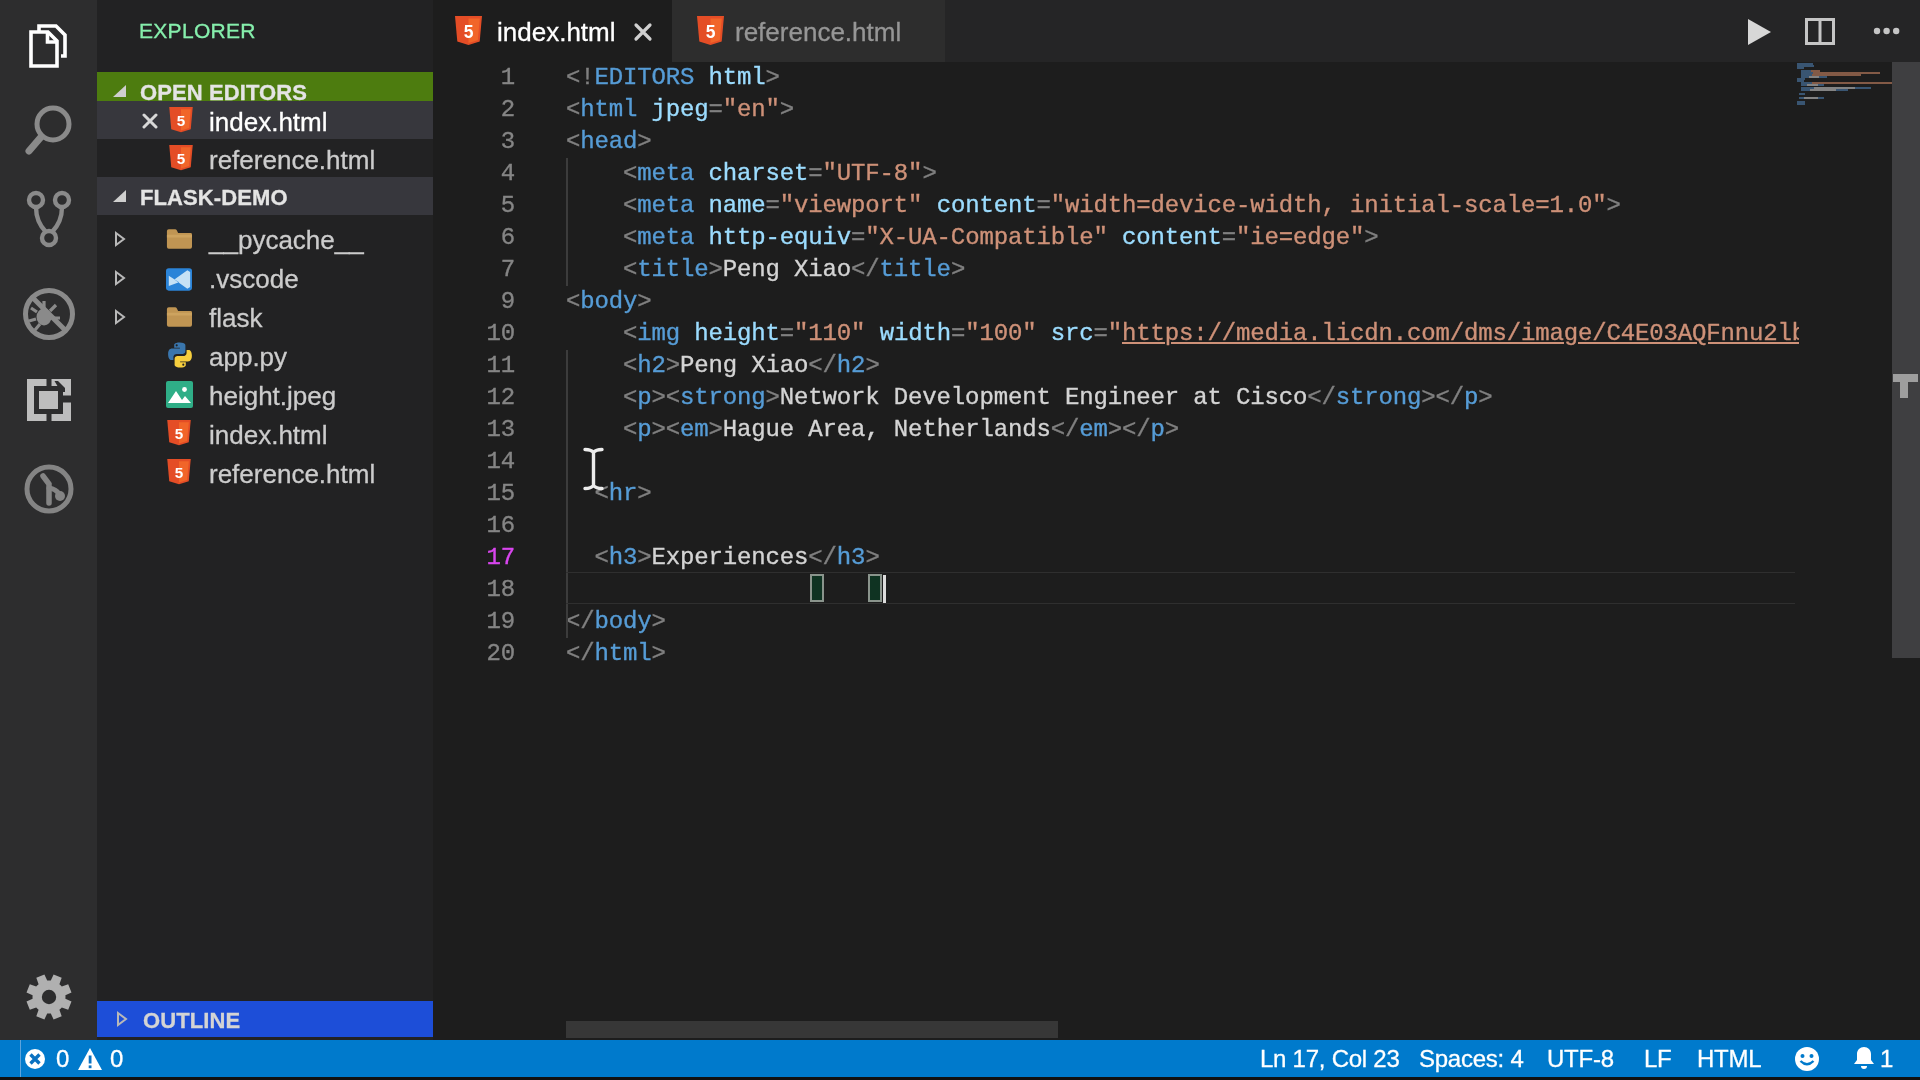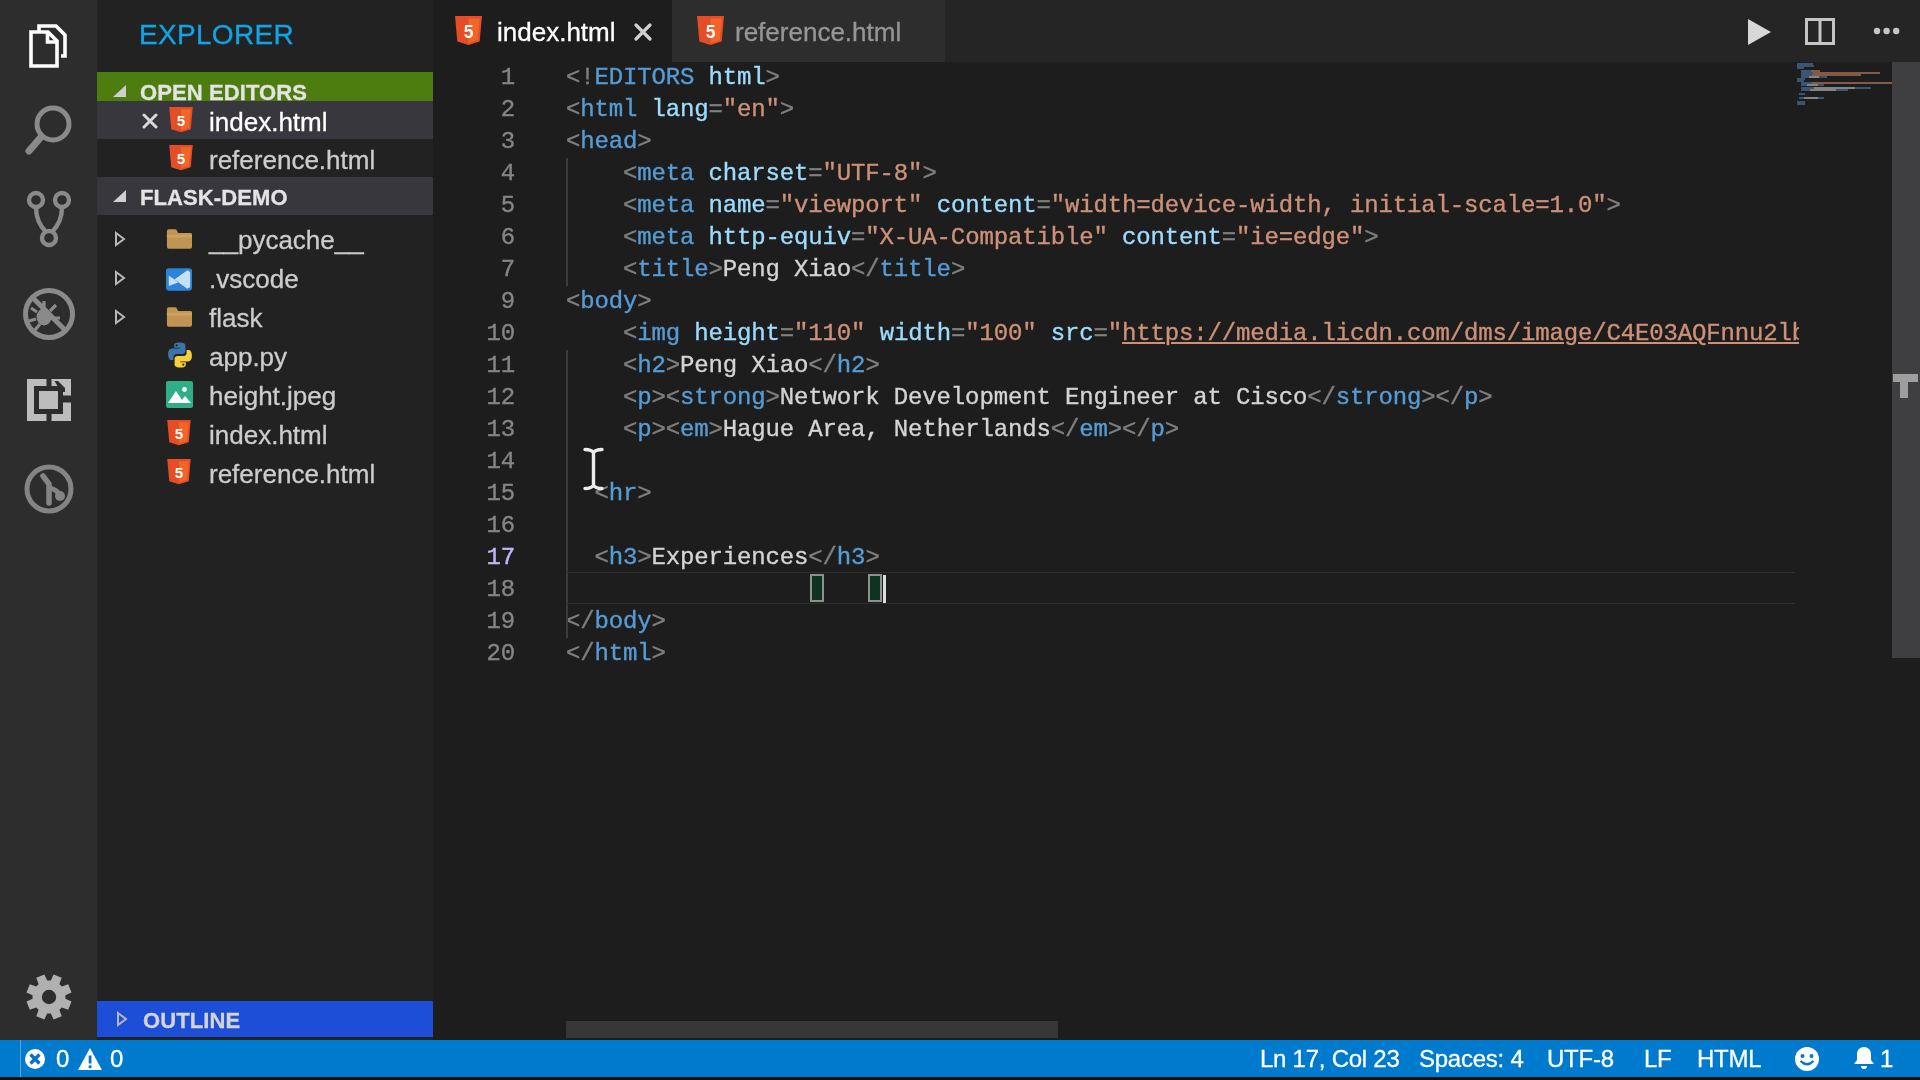--- a/index.html
+++ b/index.html
@@ -11,21 +11,21 @@
 #tabbar{position:absolute;left:0;top:0;width:1487px;height:62px;background:#252526}
 .tab{position:absolute;top:0;height:62px}
 .tab.active{left:0;width:239px;background:#1d1d1d}
 .tab.inactive{left:239px;width:273px;background:#2d2d2d}
 .tabtitle{position:absolute;top:17px;font-size:26px;white-space:nowrap;-webkit-text-stroke:0.3px}
 #codearea{position:absolute;left:0;top:62px;width:1366px;height:680px;overflow:hidden}
 .row{height:32px;line-height:32px;white-space:pre;font-family:"Liberation Mono",monospace;font-size:24px;color:#d4d4d4;letter-spacing:-0.15px;-webkit-text-stroke:0.35px}
 .num{display:inline-block;width:82px;text-align:right;color:#858585;margin-right:51px}
 .p{color:#808080}.t{color:#569cd6}.a{color:#9cdcfe}.s{color:#ce9178}.w{color:#d4d4d4}
 .guide{position:absolute;width:2px;background:#3c3c3c;left:133px}
-.row.cur .num{color:#c4b5fd}
+.row.cur .num{color:#d946ef}
 .u{text-decoration:underline}
 .mm{position:absolute;height:2px;opacity:0.82}
 .mb{background:#3f6285}.mo{background:#9a684f}.mw{background:#9a9a9a}
 #statusbar{position:absolute;left:0;top:1040px;width:1920px;height:37px;background:#007acc;color:#fff;font-size:24px;letter-spacing:-0.25px;-webkit-text-stroke:0.3px}
 #bottomedge{position:absolute;left:0;top:1077px;width:1920px;height:3px;background:#111}
 .sitem{position:absolute;top:5px;white-space:nowrap}
 .filerow{position:absolute;left:0;width:336px;height:39px;font-size:26px;color:#cccccc}
 .fname{position:absolute;left:112px;top:6px}
 .ticon{position:absolute;left:71px;top:6px;width:26px;height:27px}
 .twist{position:absolute;left:16px;top:12px}
@@ -69,21 +69,21 @@
     <path d="M20 13 L26 21 L26 40" fill="none" stroke="#848484" stroke-width="5.5" stroke-linecap="round"></path>
     <path d="M26 25 Q33 26 36 31" fill="none" stroke="#848484" stroke-width="5" stroke-linecap="round"></path>
     <circle cx="37" cy="33" r="5" fill="#848484"></circle>
   </svg>
   <svg class="abs" style="left:25px;top:973px" width="48" height="48" viewBox="0 0 48 48">
     <path d="M40.5 23.4 L40.4 25.8 L46.5 28.6 L43.2 36.7 L36.8 34.4 L36.1 35.3 L34.4 36.8 L36.7 43.2 L28.6 46.5 L25.8 40.4 L24.6 40.5 L22.2 40.4 L19.4 46.5 L11.3 43.2 L13.6 36.8 L12.7 36.1 L11.2 34.4 L4.8 36.7 L1.5 28.6 L7.6 25.8 L7.5 24.6 L7.6 22.2 L1.5 19.4 L4.8 11.3 L11.2 13.6 L11.9 12.7 L13.6 11.2 L11.3 4.8 L19.4 1.5 L22.2 7.6 L23.4 7.5 L25.8 7.6 L28.6 1.5 L36.7 4.8 L34.4 11.2 L35.3 11.9 L36.8 13.6 L43.2 11.3 L46.5 19.4 L40.4 22.2 Z" fill="#b0b0b0"></path>
     <circle cx="24" cy="24" r="7.2" fill="#2d2d2e"></circle>
   </svg>
 </div>
 <div id="sidebar">
-  <div class="abs" style="left:42px;top:19px;font-size:28px;color:#0ea5e9;letter-spacing:0.3px">EXPLORER</div>
+  <div class="abs" style="left:42px;top:19px;font-size:21px;color:#86efac;letter-spacing:0.3px">EXPLORER</div>
   <div class="abs" style="left:0;top:72px;width:336px;height:38px;background:#4d7c0f">
     <svg class="abs" style="left:15px;top:13px" width="14" height="12" viewBox="0 0 14 12">
         <polygon points="14,0 14,12 1,12" fill="#cfcfcf"></polygon>
       </svg>
     <span class="abs" style="left:43px;top:8px;font-weight:bold;font-size:22px;color:#e4e4e4;letter-spacing:0.1px">OPEN EDITORS</span>
   </div>
   <div class="filerow" style="top:101px;height:38px;background:#37373d">
     <svg class="abs" style="left:45px;top:12px" width="16" height="16" viewBox="0 0 16 16">
         <path d="M2 2 L14 14 M14 2 L2 14" stroke="#d8d8d8" stroke-width="3" stroke-linecap="round"></path>
       </svg>
@@ -244,21 +244,21 @@
     <div class="mm mb" style="left:1364px;top:103px;width:8px"></div>
   </div>
   <div class="abs" style="left:1459px;top:62px;width:28px;height:596px;background:#3f3f41"></div>
   <div class="abs" style="left:1460px;top:374px;width:25px;height:8px;background:#9e9e9e"></div>
   <div class="abs" style="left:1467px;top:374px;width:8px;height:24px;background:#9e9e9e"></div>
   <div class="abs" style="left:133px;top:1021px;width:492px;height:17px;background:#373737"></div>
   <div class="abs" style="left:377px;top:574px;width:14px;height:28px;background:#0f3322;border:2px solid #8a948c"></div>
   <div class="abs" style="left:435px;top:574px;width:14px;height:28px;background:#0f3322;border:2px solid #8a948c"></div>
   <div id="codearea">
     <div class="row"><span class="num">1</span><span class="p">&lt;!</span><span class="t">EDITORS</span><span class="w"> </span><span class="a">html</span><span class="p">&gt;</span></div>
-    <div class="row"><span class="num">2</span><span class="p">&lt;</span><span class="t">html</span><span class="w"> </span><span class="a">lang</span><span class="p">=</span><span class="s">"en"</span><span class="p">&gt;</span></div>
+    <div class="row"><span class="num">2</span><span class="p">&lt;</span><span class="t">html</span><span class="w"> </span><span class="a">jpeg</span><span class="p">=</span><span class="s">"en"</span><span class="p">&gt;</span></div>
     <div class="row"><span class="num">3</span><span class="p">&lt;</span><span class="t">head</span><span class="p">&gt;</span></div>
     <div class="row"><span class="num">4</span><span class="w">    </span><span class="p">&lt;</span><span class="t">meta</span><span class="w"> </span><span class="a">charset</span><span class="p">=</span><span class="s">"UTF-8"</span><span class="p">&gt;</span></div>
     <div class="row"><span class="num">5</span><span class="w">    </span><span class="p">&lt;</span><span class="t">meta</span><span class="w"> </span><span class="a">name</span><span class="p">=</span><span class="s">"viewport"</span><span class="w"> </span><span class="a">content</span><span class="p">=</span><span class="s">"width=device-width, initial-scale=1.0"</span><span class="p">&gt;</span></div>
     <div class="row"><span class="num">6</span><span class="w">    </span><span class="p">&lt;</span><span class="t">meta</span><span class="w"> </span><span class="a">http-equiv</span><span class="p">=</span><span class="s">"X-UA-Compatible"</span><span class="w"> </span><span class="a">content</span><span class="p">=</span><span class="s">"ie=edge"</span><span class="p">&gt;</span></div>
     <div class="row"><span class="num">7</span><span class="w">    </span><span class="p">&lt;</span><span class="t">title</span><span class="p">&gt;</span><span class="w">Peng Xiao</span><span class="p">&lt;/</span><span class="t">title</span><span class="p">&gt;</span></div>
     <div class="row"><span class="num">9</span><span class="p">&lt;</span><span class="t">body</span><span class="p">&gt;</span></div>
     <div class="row"><span class="num">10</span><span class="w">    </span><span class="p">&lt;</span><span class="t">img</span><span class="w"> </span><span class="a">height</span><span class="p">=</span><span class="s">"110"</span><span class="w"> </span><span class="a">width</span><span class="p">=</span><span class="s">"100"</span><span class="w"> </span><span class="a">src</span><span class="p">=</span><span class="s">"<span class="u">https://media.licdn.com/dms/image/C4E03AQFnnu2lbNmDbGhQwErT3q</span></span></div>
     <div class="row"><span class="num">11</span><span class="w">    </span><span class="p">&lt;</span><span class="t">h2</span><span class="p">&gt;</span><span class="w">Peng Xiao</span><span class="p">&lt;/</span><span class="t">h2</span><span class="p">&gt;</span></div>
     <div class="row"><span class="num">12</span><span class="w">    </span><span class="p">&lt;</span><span class="t">p</span><span class="p">&gt;&lt;</span><span class="t">strong</span><span class="p">&gt;</span><span class="w">Network Development Engineer at Cisco</span><span class="p">&lt;/</span><span class="t">strong</span><span class="p">&gt;&lt;/</span><span class="t">p</span><span class="p">&gt;</span></div>
     <div class="row"><span class="num">13</span><span class="w">    </span><span class="p">&lt;</span><span class="t">p</span><span class="p">&gt;&lt;</span><span class="t">em</span><span class="p">&gt;</span><span class="w">Hague Area, Netherlands</span><span class="p">&lt;/</span><span class="t">em</span><span class="p">&gt;&lt;/</span><span class="t">p</span><span class="p">&gt;</span></div>

